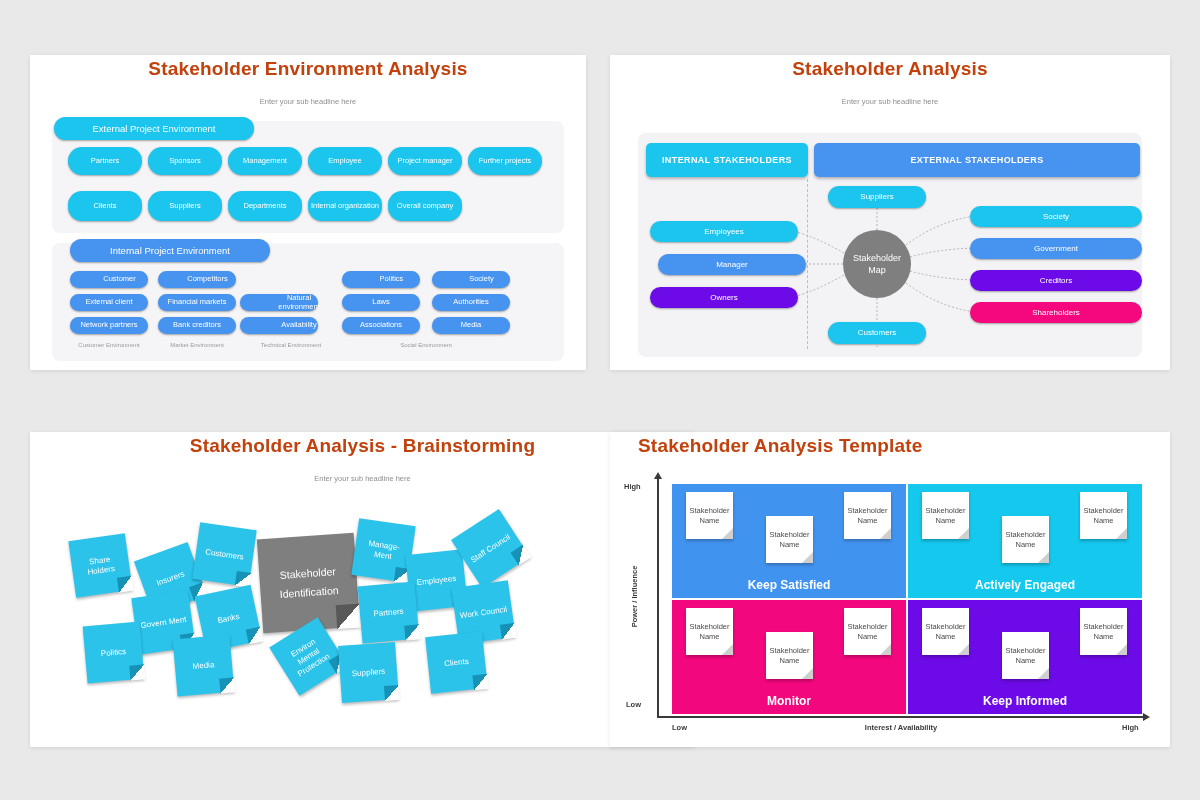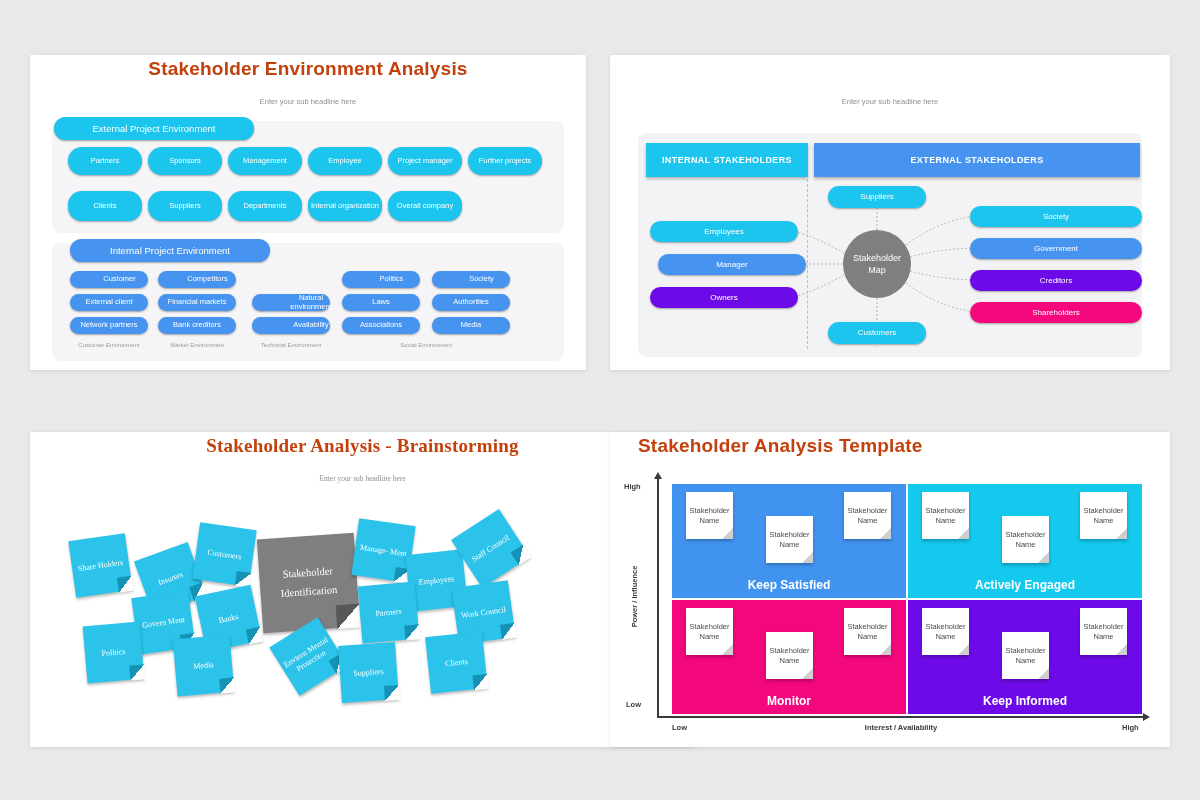--- a/index.html
+++ b/index.html
@@ -2,21 +2,21 @@
 <html><head>
 <meta charset="utf-8">
 <style>
   * { margin:0; padding:0; box-sizing:border-box; }
   html,body { width:1200px; height:800px; }
   body { background:#e9e9ea; font-family:"Liberation Sans", sans-serif; position:relative; overflow:hidden; }
 
   .slide { position:absolute; background:#fff; box-shadow:0 1px 4px rgba(0,0,0,.10); }
   .s1 { left:30px;  top:55px;  width:556px; height:315px; }
   .s2 { left:610px; top:55px;  width:560px; height:315px; }
-  .s3 { left:30px;  top:432px; width:665px; height:315px;font-family:Liberation Serif, serif; }
+  .s3 { left:30px;  top:432px; width:665px; height:315px; }
   .s4 { left:610px; top:432px; width:560px; height:315px; }
 
   .title { position:absolute; top:3px; left:0; right:0; text-align:center;
            font-size:19px; color:#c2410c; letter-spacing:.2px; }
   .subtitle { position:absolute; top:42px; left:0; right:0; text-align:center;
               font-size:7.5px; color:#8f8f8f; }
 
   .cyan   { background:#1bc5ee; }
   .blue   { background:#4793f0; }
   .purple { background:#6c0be8; }
@@ -34,33 +34,33 @@
   .prow { position:absolute; left:38px; display:flex; gap:6px; }
   .r1 { top:92px; }
   .r2 { top:136px; }
   .prow .pill { width:74px; border-radius:14px; }
   .r1 .pill { height:28px; }
   .r2 .pill { height:30px; }
   .pill { color:#fff; display:flex; align-items:center; justify-content:center;
           text-align:center; font-size:7.5px; line-height:1.15;
           box-shadow:0 1px 2px rgba(60,60,60,.45); border-radius:999px; }
   .gpill { position:absolute; width:78px; height:17px; }
-  .gc1 { left:40px; }  .gc2 { left:128px; } .gc3 { left:222px;padding-left:40px; }
+  .gc1 { left:40px; }  .gc2 { left:128px; } .gc3 { left:210px;padding-left:40px; }
   .gc4 { left:312px; } .gc5 { left:402px; }
   .gr1 { top:216px;padding-left:21px; } .gr2 { top:239px; } .gr3 { top:262px; }
   .envlabel { position:absolute; top:287px; font-size:6px; color:#9a9a9a; text-align:center; }
   .el1 { left:40px;  width:78px; }
   .el2 { left:128px; width:78px; }
   .el3 { left:222px; width:78px; }
   .el4 { left:312px; width:168px; }
 
   
   .s2panel { position:absolute; left:28px; top:78px; width:504px; height:224px;
              background:#f3f3f5; border-radius:8px; }
-  .bighdr { position:absolute; height:34px; border-radius:0; color:#fff; font-weight:bold;
+  .bighdr { position:absolute; height:34px; border-radius:5px; color:#fff; font-weight:bold;
             font-size:9px; letter-spacing:.4px; display:flex; align-items:center;
             justify-content:center; box-shadow:0 2px 3px rgba(60,60,60,.35); z-index:2; }
   .ihdr { left:36px; top:88px; width:162px; }
   .ehdr { left:204px; top:88px; width:326px; }
   .vdash { position:absolute; left:197px; top:124px; height:170px; border-left:1px dashed #bdbdbd; }
   .s2svg { position:absolute; left:28px; top:78px; }
   .spill { position:absolute; height:21px; border-radius:11px; font-size:8px; z-index:1; }
   .sp-suppliers { left:218px; top:131px; width:98px; height:22px; }
   .sp-customers { left:218px; top:267px; width:98px; height:22px; }
   .lp { left:40px; width:148px; }
@@ -172,20 +172,21 @@
   <div class="pill blue gpill gc5 gr2">Authorities</div>
   <div class="pill blue gpill gc5 gr3">Media</div>
 
   <div class="envlabel el1">Customer Environment</div>
   <div class="envlabel el2">Market Environment</div>
   <div class="envlabel el3">Technical Environment</div>
   <div class="envlabel el4">Social Environment</div>
 </section>
 
 <section class="slide s2">
+  <h1 class="title">Stakeholder Analysis</h1>
   <p class="subtitle">Enter your sub headline here</p>
 
   <div class="s2panel"></div>
 
   <svg class="s2svg" width="504" height="224" viewBox="0 0 504 224">
     <g fill="none" stroke="#b3b3b3" stroke-width="1" stroke-dasharray="2,2">
       <path d="M239,97 L239,72"></path>
       <path d="M239,165 L239,214"></path>
       <path d="M206,120 Q178,104 155,98"></path>
       <path d="M205,131 L155,131"></path>

